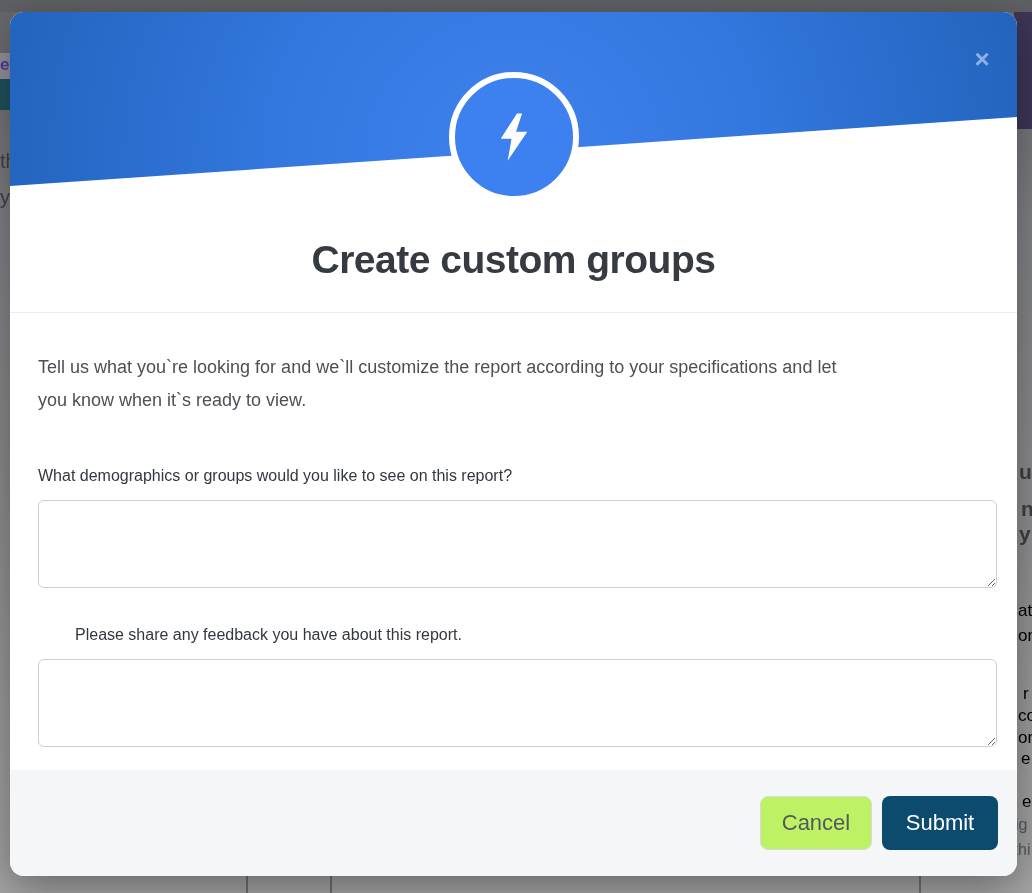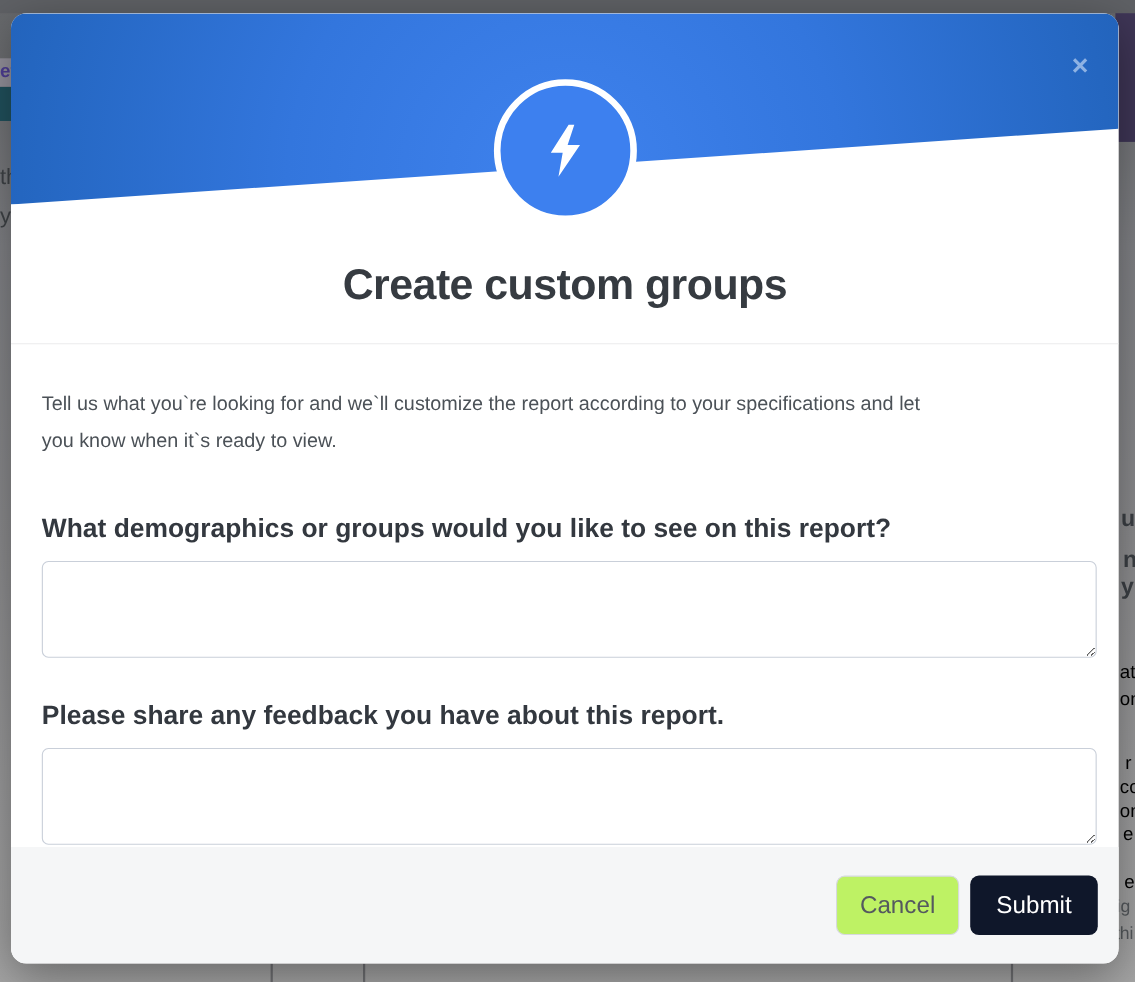--- a/index.html
+++ b/index.html
@@ -49,41 +49,41 @@
   }
   .modal-body{
     position:absolute;top:300px;left:0;right:0;bottom:106px;
     border-top:1px solid #ededee;
     padding:38px 20px 0 28px;box-sizing:border-box;
   }
   .description{
     font-size:18px;color:#4b5157;line-height:33px;margin:0 0 50px 0;max-width:830px;
   }
   .field-label{
-    font-size:24px;font-weight:700;color:#33383f;margin:0 0 15px 0;
+    font-size:16px;font-weight:400;color:#33383f;margin:0 0 15px 0;
   }
-  .field-label.second{margin-top:34px;}
+  .field-label.second{margin-top:34px;margin-left:37px;}
   .field-textarea{
     width:100%;height:88px;box-sizing:border-box;
     border:1px solid #c9cfd9;border-radius:6px;resize:both;
     font-family:"Liberation Sans","DejaVu Sans",sans-serif;font-size:18px;color:#33383f;
     padding:10px 12px;outline:none;background:#ffffff;
   }
   .modal-footer{
     position:absolute;left:0;right:0;bottom:0;height:106px;background:#f5f6f7;
     display:flex;align-items:center;justify-content:flex-end;gap:10px;
     padding-right:19px;box-sizing:border-box;
   }
   .btn{
     height:54px;border-radius:8px;font-size:22px;cursor:pointer;
     font-family:"Liberation Sans","DejaVu Sans",sans-serif;
     display:flex;align-items:center;justify-content:center;
   }
   .btn-cancel{width:112px;background:#bef264;border:1px solid #d6d9de;color:#54595f;}
-  .btn-submit{width:116px;background:#0f172a;border:none;color:#ffffff;}
+  .btn-submit{width:116px;background:#0c4a6e;border:none;color:#ffffff;}
 </style>
 </head>
 <body>
 
 <div class="bg-piece bg-topstrip"></div>
 <div class="bg-piece bg-left-linkband"></div>
 <div class="bg-piece bg-left-teal"></div>
 <div class="bg-piece bg-right-purple"></div>
 
 <span class="bg-frag frag-purple" style="left:0;top:55px;">et</span>

